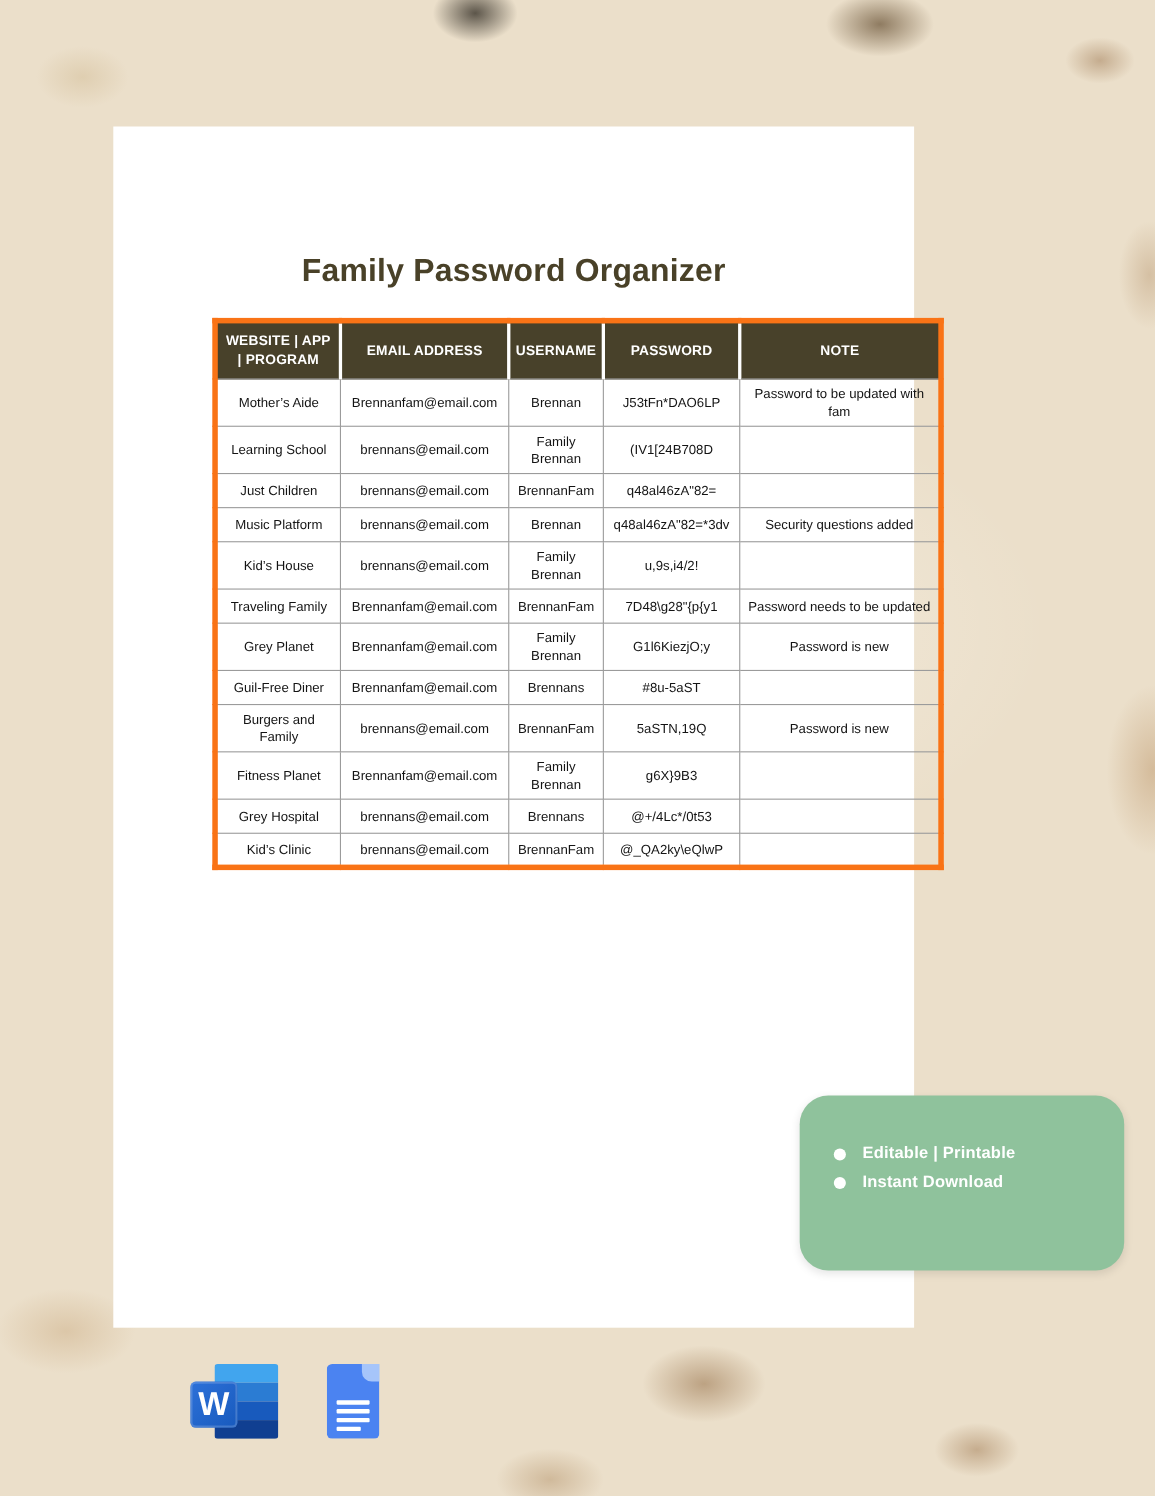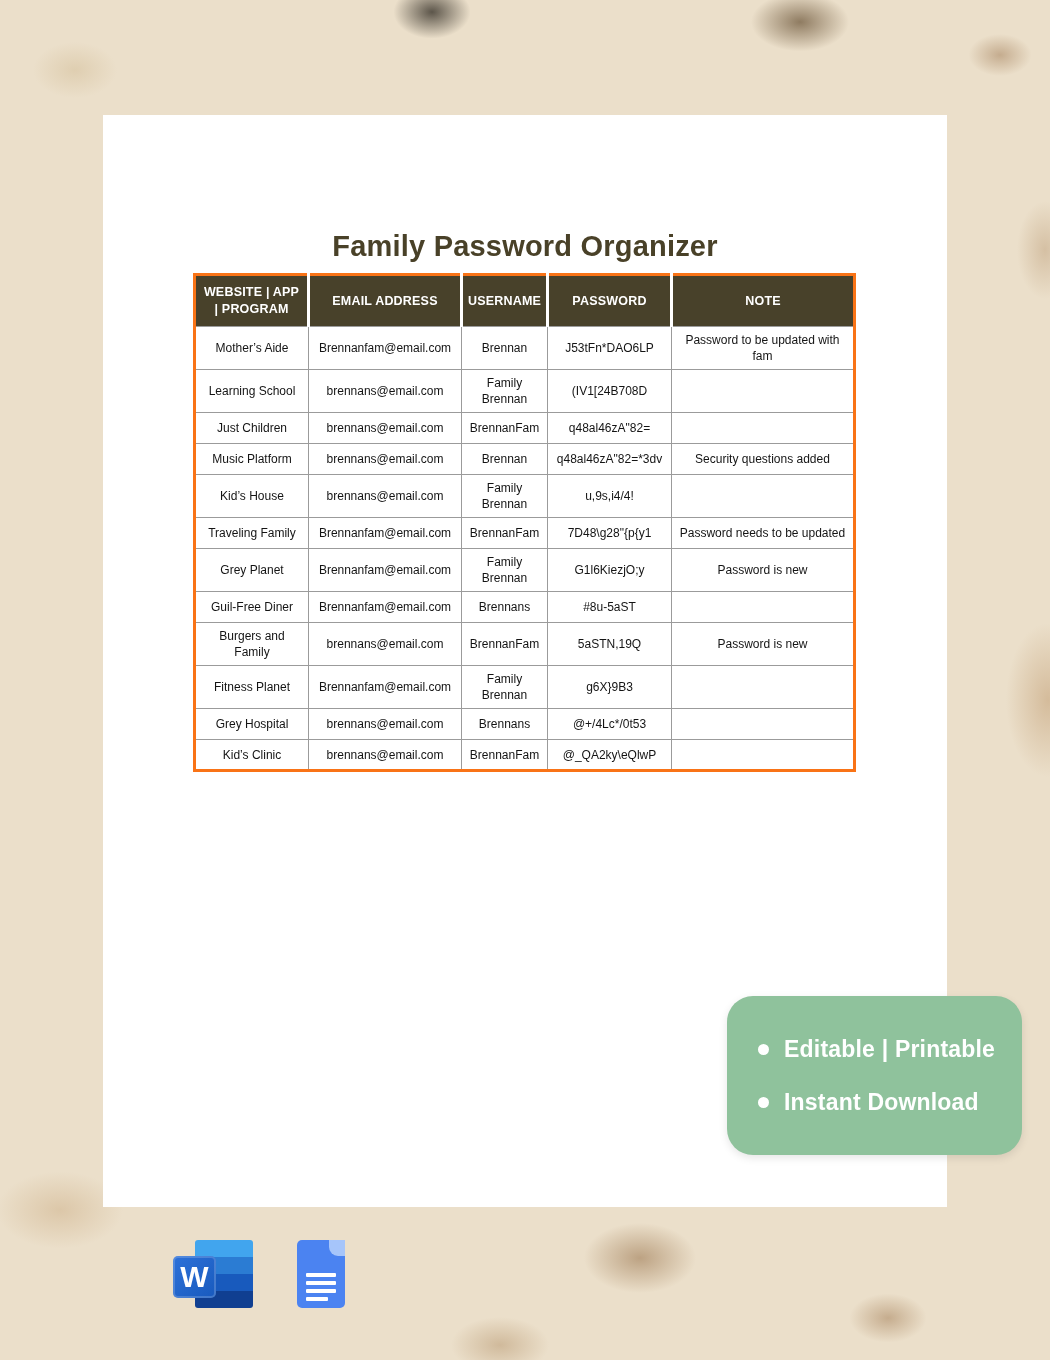--- a/index.html
+++ b/index.html
@@ -18,38 +18,38 @@
       radial-gradient(ellipse 55px 35px at 888px 1318px, rgba(160,122,82,0.5), rgba(160,122,82,0) 70%),
       radial-gradient(ellipse 90px 55px at 60px 1210px, rgba(205,175,135,0.5), rgba(205,175,135,0) 70%),
       radial-gradient(ellipse 70px 40px at 500px 1345px, rgba(175,140,98,0.45), rgba(175,140,98,0) 70%),
       radial-gradient(ellipse 60px 40px at 75px 70px, rgba(215,195,160,0.6), rgba(215,195,160,0) 70%),
       radial-gradient(ellipse 500px 300px at 55% 42%, rgba(255,252,244,0.45), rgba(255,252,244,0) 75%);
     overflow: hidden;
   }
   .page {
     position: absolute;
     left: 103px; top: 115px;
-    width: 844px; height: 1092px;
+    width: 728px; height: 1092px;
     background: #ffffff;
     padding-top: 112px;
   }
   .doc-title {
     text-align: center;
     font-size: 29px;
     line-height: 38px;
     font-weight: 700;
     color: #494128;
     letter-spacing: 0.2px;
   }
   table.pw-table {
     border-collapse: collapse;
     width: 660px;
-    margin: 8px 0 0 90px;
+    margin: 24px 0 0 90px;
     table-layout: fixed;
-    border: 3px solid #f97316;
+    border: 5px solid #f97316;
     padding-left: 40px;
   }
   .pw-table th {
     background: #48412a;
     color: #ffffff;
     font-size: 12.5px;
     font-weight: 700;
     line-height: 17px;
     padding: 8px 4px;
     text-align: center;
@@ -79,31 +79,31 @@
     background: #8fc29c;
     border-radius: 26px;
     box-shadow: 0 3px 8px rgba(0,0,0,0.10);
   }
   .badge-row {
     display: flex;
     align-items: center;
     margin-left: 31px;
   }
   .badge-row.first { padding-top: 0; margin-top: 40px; }
-  .badge-row.second { margin-top: 27px; }
+  .badge-row.second { }
   .badge-dot {
     width: 11px; height: 11px;
     border-radius: 50%;
     background: #ffffff;
     margin-right: 15px;
     flex: none;
   }
   .badge-label {
     color: #ffffff;
-    font-size: 23px;
+    font-size: 15px;
     font-weight: 700;
     letter-spacing: 0.2px;
     line-height: 26px;
   }
   
   .word-icon { position: absolute; left: 173px; top: 1240px; width: 80px; height: 68px; }
   .word-doc {
     position: absolute; left: 22px; top: 0;
     width: 58px; height: 68px;
     border-radius: 3px; overflow: hidden;
@@ -192,21 +192,21 @@
         <td>Music Platform</td>
         <td>brennans@email.com</td>
         <td>Brennan</td>
         <td>q48al46zA"82=*3dv</td>
         <td>Security questions added</td>
       </tr>
       <tr>
         <td>Kid’s House</td>
         <td>brennans@email.com</td>
         <td>Family Brennan</td>
-        <td>u,9s,i4/4!</td>
+        <td>u,9s,i4/2!</td>
         <td></td>
       </tr>
       <tr>
         <td>Traveling Family</td>
         <td>Brennanfam@email.com</td>
         <td>BrennanFam</td>
         <td>7D48\g28"{p{y1</td>
         <td>Password needs to be updated</td>
       </tr>
       <tr>

